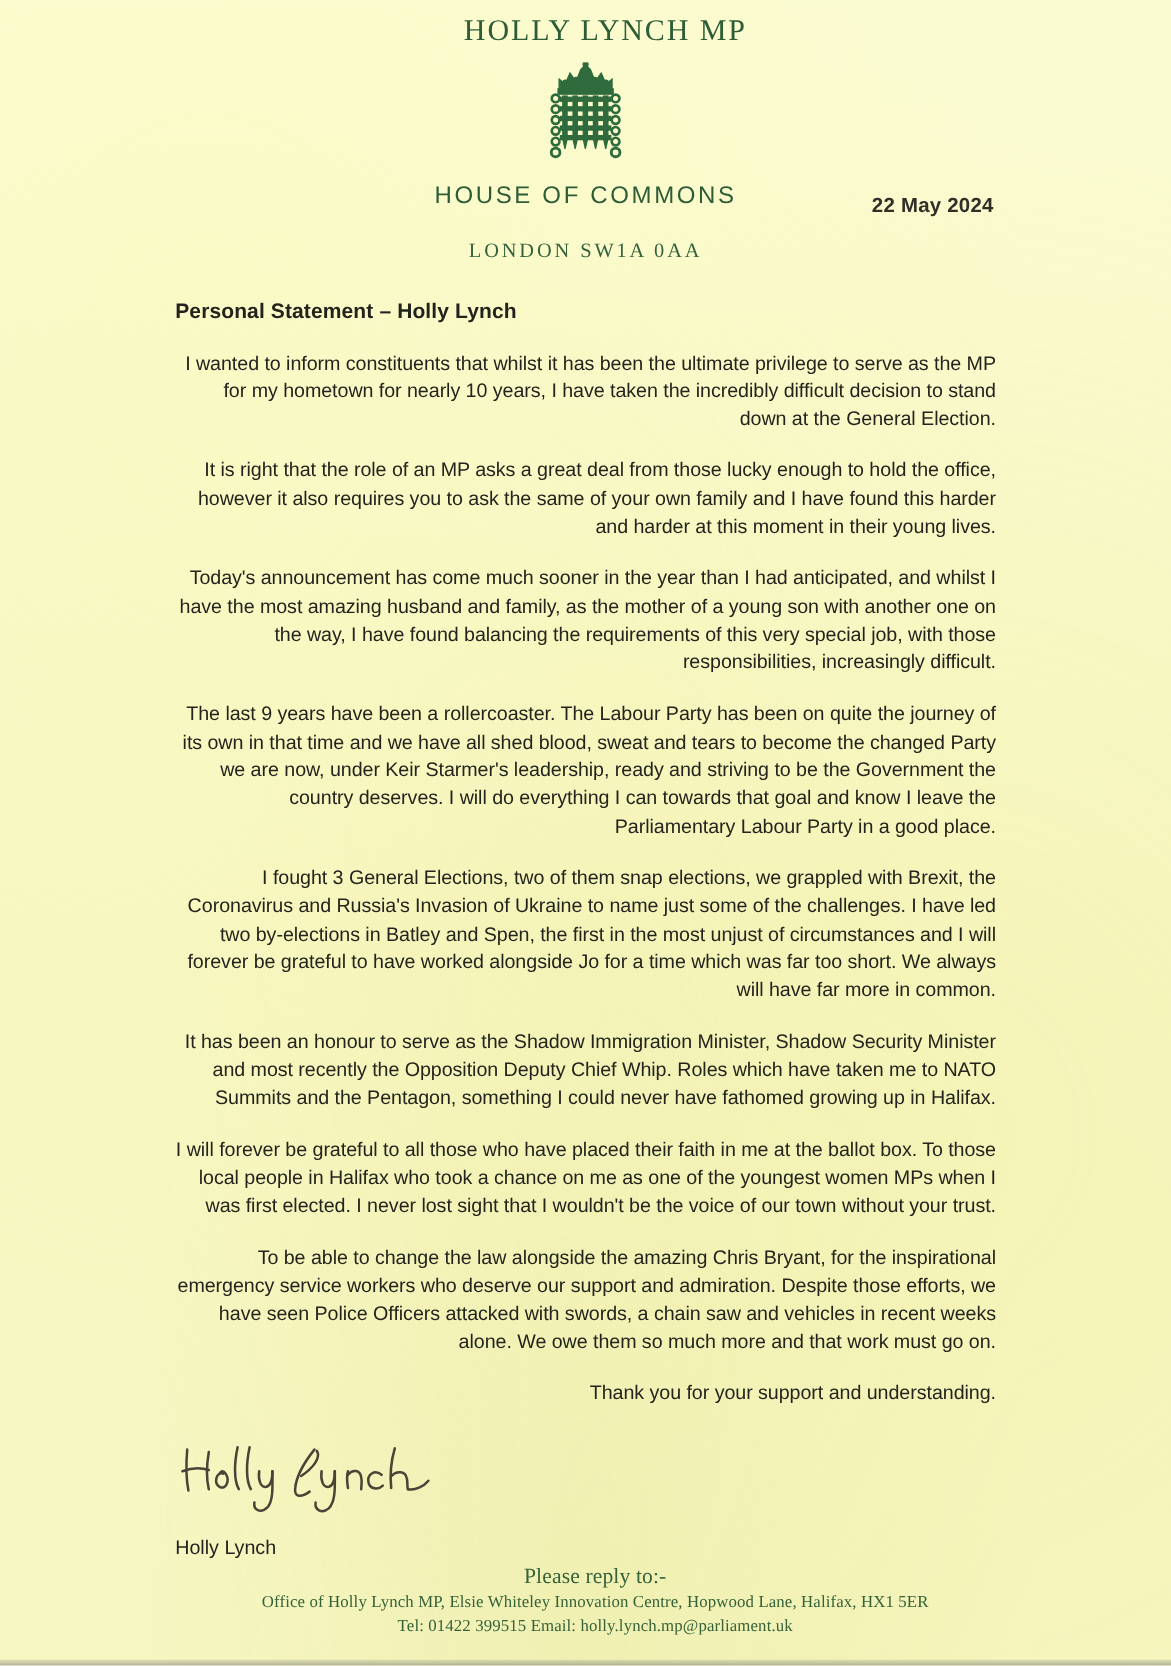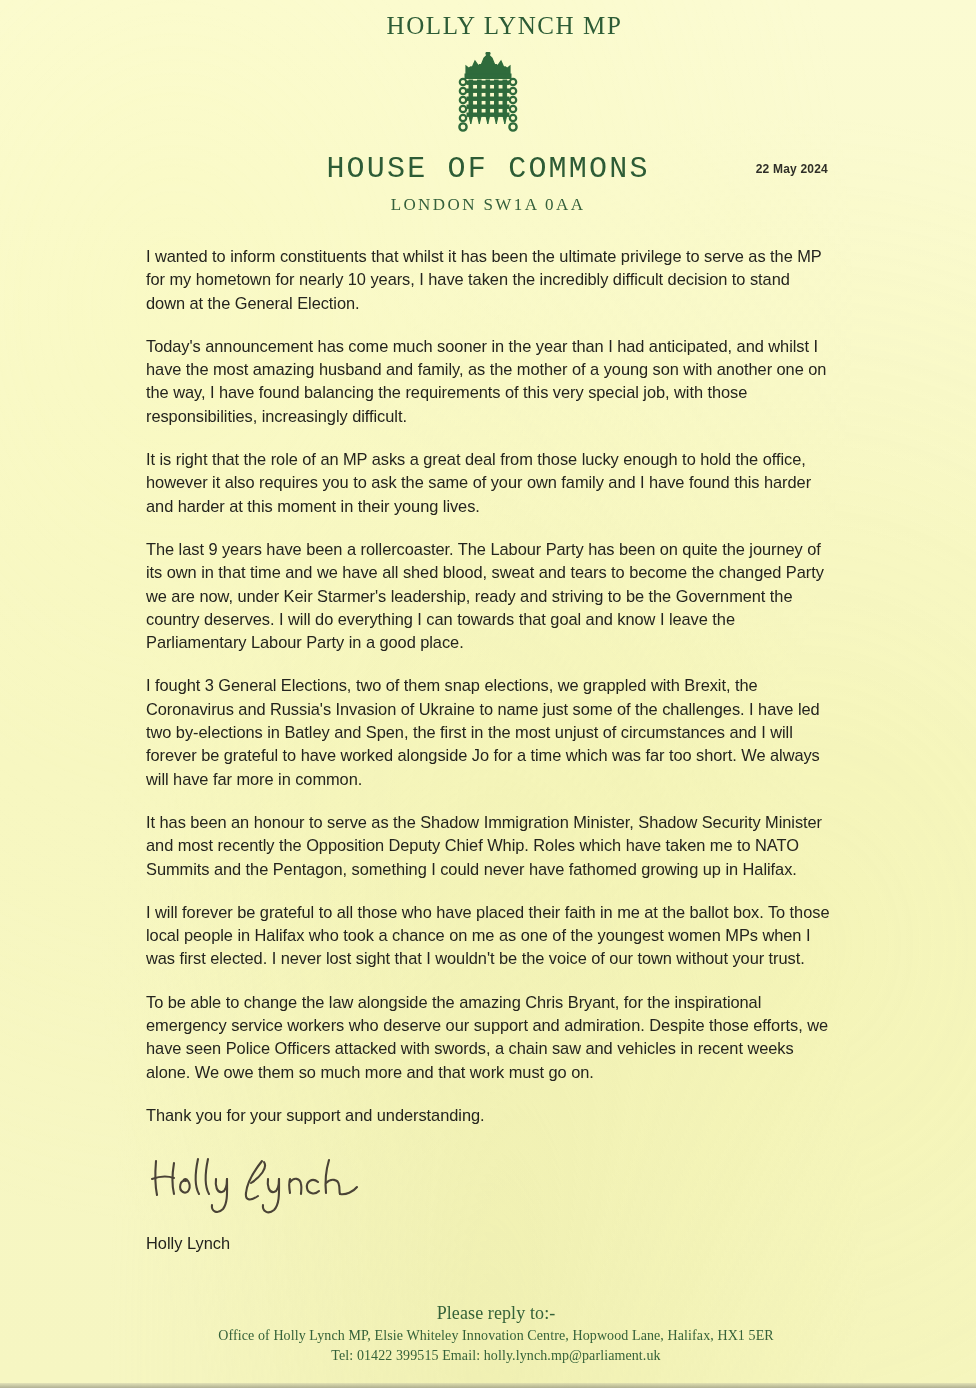--- a/index.html
+++ b/index.html
@@ -60,39 +60,39 @@
     margin-left: 33px;
   }
   .crest {
     margin: 12px auto 0;
     width: 96px;
     height: 86px;
     display: block;
   }
   .house {
     margin-top: 14px;
-    font-family: Liberation Mono, monospace;
-    font-size: 30px;
+    font-family: Liberation Sans, sans-serif;
+    font-size: 20px;
     letter-spacing: 2.2px;
     color: #2d5c36;
     line-height: 1.15;
   }
   .address {
-    margin-top: 9px;
+    margin-top: 24px;
     font-family: "Liberation Serif", serif;
     font-size: 17px;
     letter-spacing: 2.4px;
     color: #35603c;
   }
   .date {
     position: absolute;
     right: 148px;
     top: 162px;
     font-family: "Liberation Sans", sans-serif;
-    font-size: 12px;
+    font-size: 17px;
     font-weight: 600;
     color: #2f2f28;
     letter-spacing: .2px;
   }
 
   
   .body-wrap {
     position: relative;
     z-index: 2;
     margin: 30px 146px 0 146px;
@@ -103,20 +103,21 @@
     color: #23231d;
     margin-bottom: 22px;
     letter-spacing: .1px;
   }
   .para {
     font-size: 16.4px;
     line-height: 1.42;
     margin: 0 0 20px 0;
     color: #24241e;
     letter-spacing: -.05px;
+    text-align: right;
   }
   .para:last-child { margin-bottom: 0; margin-top: 16px; }
 
   
   .sig-block {
     position: relative;
     z-index: 2;
     margin: 26px 146px 0 146px;
   }
   .signature {
@@ -208,24 +209,25 @@
 
     <div class="house">HOUSE OF COMMONS</div>
 
     <div class="address">LONDON SW1A 0AA</div>
 
     <div class="date">22 May 2024</div>
   </div>
 
   <div class="body-wrap">
 
+    <div class="statement-title">Personal Statement – Holly Lynch</div>
 
     <p class="para">I wanted to inform constituents that whilst it has been the ultimate privilege to serve as the MP for my hometown for nearly 10 years, I have taken the incredibly difficult decision to stand down at the General Election.</p>
+    <p class="para">It is right that the role of an MP asks a great deal from those lucky enough to hold the office, however it also requires you to ask the same of your own family and I have found this harder and harder at this moment in their young lives.</p>
     <p class="para">Today's announcement has come much sooner in the year than I had anticipated, and whilst I have the most amazing husband and family, as the mother of a young son with another one on the way, I have found balancing the requirements of this very special job, with those responsibilities, increasingly difficult.</p>
-    <p class="para">It is right that the role of an MP asks a great deal from those lucky enough to hold the office, however it also requires you to ask the same of your own family and I have found this harder and harder at this moment in their young lives.</p>
     <p class="para">The last 9 years have been a rollercoaster. The Labour Party has been on quite the journey of its own in that time and we have all shed blood, sweat and tears to become the changed Party we are now, under Keir Starmer's leadership, ready and striving to be the Government the country deserves. I will do everything I can towards that goal and know I leave the Parliamentary Labour Party in a good place.</p>
     <p class="para">I fought 3 General Elections, two of them snap elections, we grappled with Brexit, the Coronavirus and Russia's Invasion of Ukraine to name just some of the challenges. I have led two by-elections in Batley and Spen, the first in the most unjust of circumstances and I will forever be grateful to have worked alongside Jo for a time which was far too short. We always will have far more in common.</p>
     <p class="para">It has been an honour to serve as the Shadow Immigration Minister, Shadow Security Minister and most recently the Opposition Deputy Chief Whip. Roles which have taken me to NATO Summits and the Pentagon, something I could never have fathomed growing up in Halifax.</p>
     <p class="para">I will forever be grateful to all those who have placed their faith in me at the ballot box. To those local people in Halifax who took a chance on me as one of the youngest women MPs when I was first elected. I never lost sight that I wouldn't be the voice of our town without your trust.</p>
     <p class="para">To be able to change the law alongside the amazing Chris Bryant, for the inspirational emergency service workers who deserve our support and admiration. Despite those efforts, we have seen Police Officers attacked with swords, a chain saw and vehicles in recent weeks alone. We owe them so much more and that work must go on.</p>
     <p class="para">Thank you for your support and understanding.</p>
   </div>
 
   <div class="sig-block">
 

